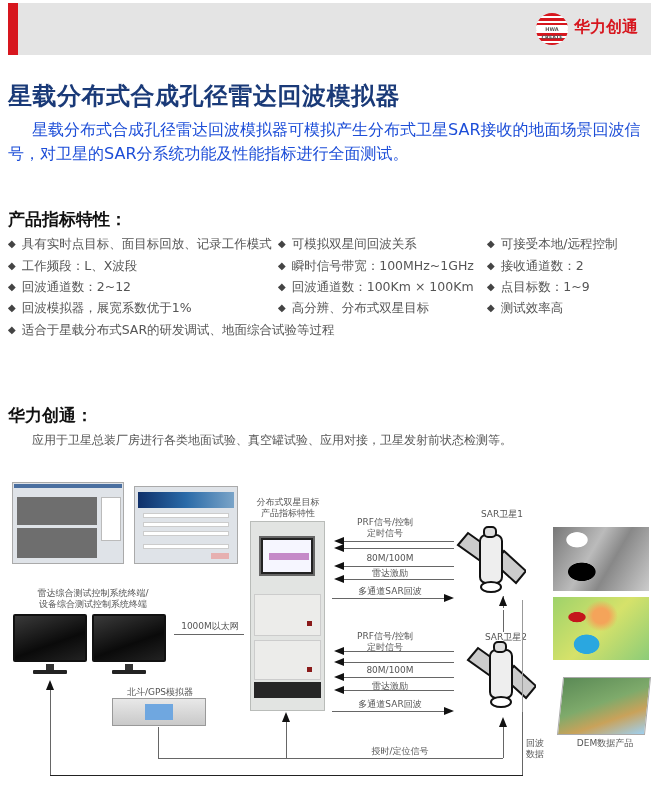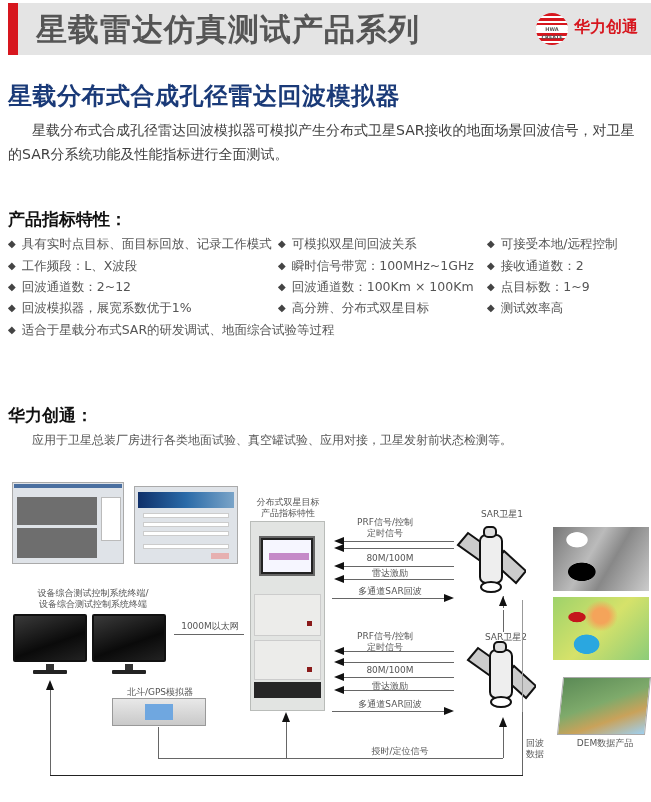--- a/index.html
+++ b/index.html
@@ -10,21 +10,21 @@
   .banner { position: absolute; left: 8px; top: 3px; width: 643px; height: 52px; background: #e4e4e4; }
   .banner-accent { position: absolute; left: 0; top: 0; width: 10px; height: 52px; background: #d7161e; }
   .banner-title { position: absolute; left: 28px; top: 6px; font-size: 31px; font-weight: bold; color: #555555; letter-spacing: 1px; }
   .logo { position: absolute; left: 528px; top: 10px; width: 32px; height: 32px; border-radius: 50%; overflow: hidden;
           background: repeating-linear-gradient(180deg, #d7161e 0 3px, #ffffff 3px 5px); }
   .logo-text { position: absolute; left: 0; top: 12px; width: 32px; height: 8px; background: #fff; font-size: 5px; color: #555; text-align: center; line-height: 8px; font-weight: bold; }
   .brand { position: absolute; left: 566px; top: 14px; font-size: 16px; color: #d7161e; font-weight: bold; }
 
   
   .product-title { position: absolute; left: 8px; top: 80px; font-size: 24px; font-weight: bold; color: #1a3a78; letter-spacing: 0.5px; }
-  .intro { position: absolute; left: 8px; top: 118px; width: 636px; font-size: 14px; line-height: 24px; color: #404040; text-indent: 24px; }
+  .intro { position: absolute; left: 8px; top: 118px; width: 636px; font-size: 16px; line-height: 24px; color: #1d4ed8; text-indent: 24px; }
 
   .section-title { position: absolute; left: 8px; font-size: 17px; font-weight: bold; color: #111; }
   .feat { position: absolute; font-size: 12.5px; color: #555; white-space: nowrap; }
   .feat .dia { color: #444; font-size: 10px; margin-right: 6px; position: relative; top: -1px; }
 
   .case-desc { position: absolute; left: 32px; top: 432px; font-size: 12px; color: #555; text-align: center; }
   .lbl { position: absolute; font-size: 9px; color: #555; text-align: center; line-height: 11px; white-space: nowrap; }
   .hline { position: absolute; height: 1px; background: #666; }
   .vline { position: absolute; width: 1px; background: #666; }
   .arrow-l, .arrow-r, .arrow-u { position: absolute; width: 0; height: 0; }
@@ -52,21 +52,20 @@
   .img-heat { position: absolute; left: 553px; top: 597px; width: 96px; height: 63px; background: radial-gradient(ellipse at 25% 32%, #c4161c 0 8%, transparent 9%), radial-gradient(ellipse at 35% 75%, #2aa7e0 0 14%, transparent 15%), radial-gradient(ellipse at 50% 30%, #f4a45a 0 12%, transparent 25%), linear-gradient(135deg,#9ed26a,#d6e26a 50%,#8ccc78); }
   .img-dem { position: absolute; left: 560px; top: 677px; width: 88px; height: 58px; background: linear-gradient(160deg,#5b8a56,#7eaa6b 45%,#c9a25a 70%,#9fd0f0); transform: skewX(-6deg); border: 1px solid #aaa; }
 
   .sat { position: absolute; width: 70px; height: 70px; }
 </style>
 </head>
 <body>
 
 <div class="banner">
   <div class="banner-accent"></div>
-  <div class="banner-title">星载雷达仿真测试产品系列</div>
   <div class="logo">
     <div class="logo-text">HWA CREATE</div>
   </div>
   <div class="brand">华力创通</div>
 </div>
 
 <div class="product-title">星载分布式合成孔径雷达回波模拟器</div>
 <div class="intro">星载分布式合成孔径雷达回波模拟器可模拟产生分布式卫星SAR接收的地面场景回波信号，对卫星的SAR分系统功能及性能指标进行全面测试。</div>
 
 <div class="section-title" style="top:208px">产品指标特性：</div>
@@ -101,21 +100,21 @@
 <div class="screen-shot" style="left:134px;top:486px;width:104px;height:78px">
   <div style="position:absolute;left:3px;top:5px;right:3px;height:16px;background:linear-gradient(90deg,#10306a,#2a6aa8,#7aa4c8)"></div>
   <div style="position:absolute;left:8px;top:26px;right:8px;height:5px;background:#fff;border:1px solid #ccc"></div>
   <div style="position:absolute;left:8px;top:35px;right:8px;height:5px;background:#fff;border:1px solid #ccc"></div>
   <div style="position:absolute;left:8px;top:44px;right:8px;height:5px;background:#fff;border:1px solid #ccc"></div>
   <div style="position:absolute;left:8px;top:57px;right:8px;height:5px;background:#fff;border:1px solid #ccc"></div>
   <div style="position:absolute;right:8px;bottom:4px;width:18px;height:6px;background:#e6b0b0"></div>
 </div>
 
 <div class="lbl" style="left:18px;top:588px;width:150px">
-  <div>设备综合测试控制系统终端/</div>
+  <div>雷达综合测试控制系统终端/</div>
   <div>设备综合测试控制系统终端</div>
 </div>
 <div class="monitor" style="left:13px;top:614px"></div>
 <div class="monitor-neck" style="left:46px;top:664px"></div>
 <div class="monitor-stand" style="left:33px;top:670px"></div>
 <div class="monitor" style="left:92px;top:614px"></div>
 <div class="monitor-neck" style="left:125px;top:664px"></div>
 <div class="monitor-stand" style="left:112px;top:670px"></div>
 
 <div class="lbl" style="left:180px;top:621px;width:60px">1000M以太网</div>

